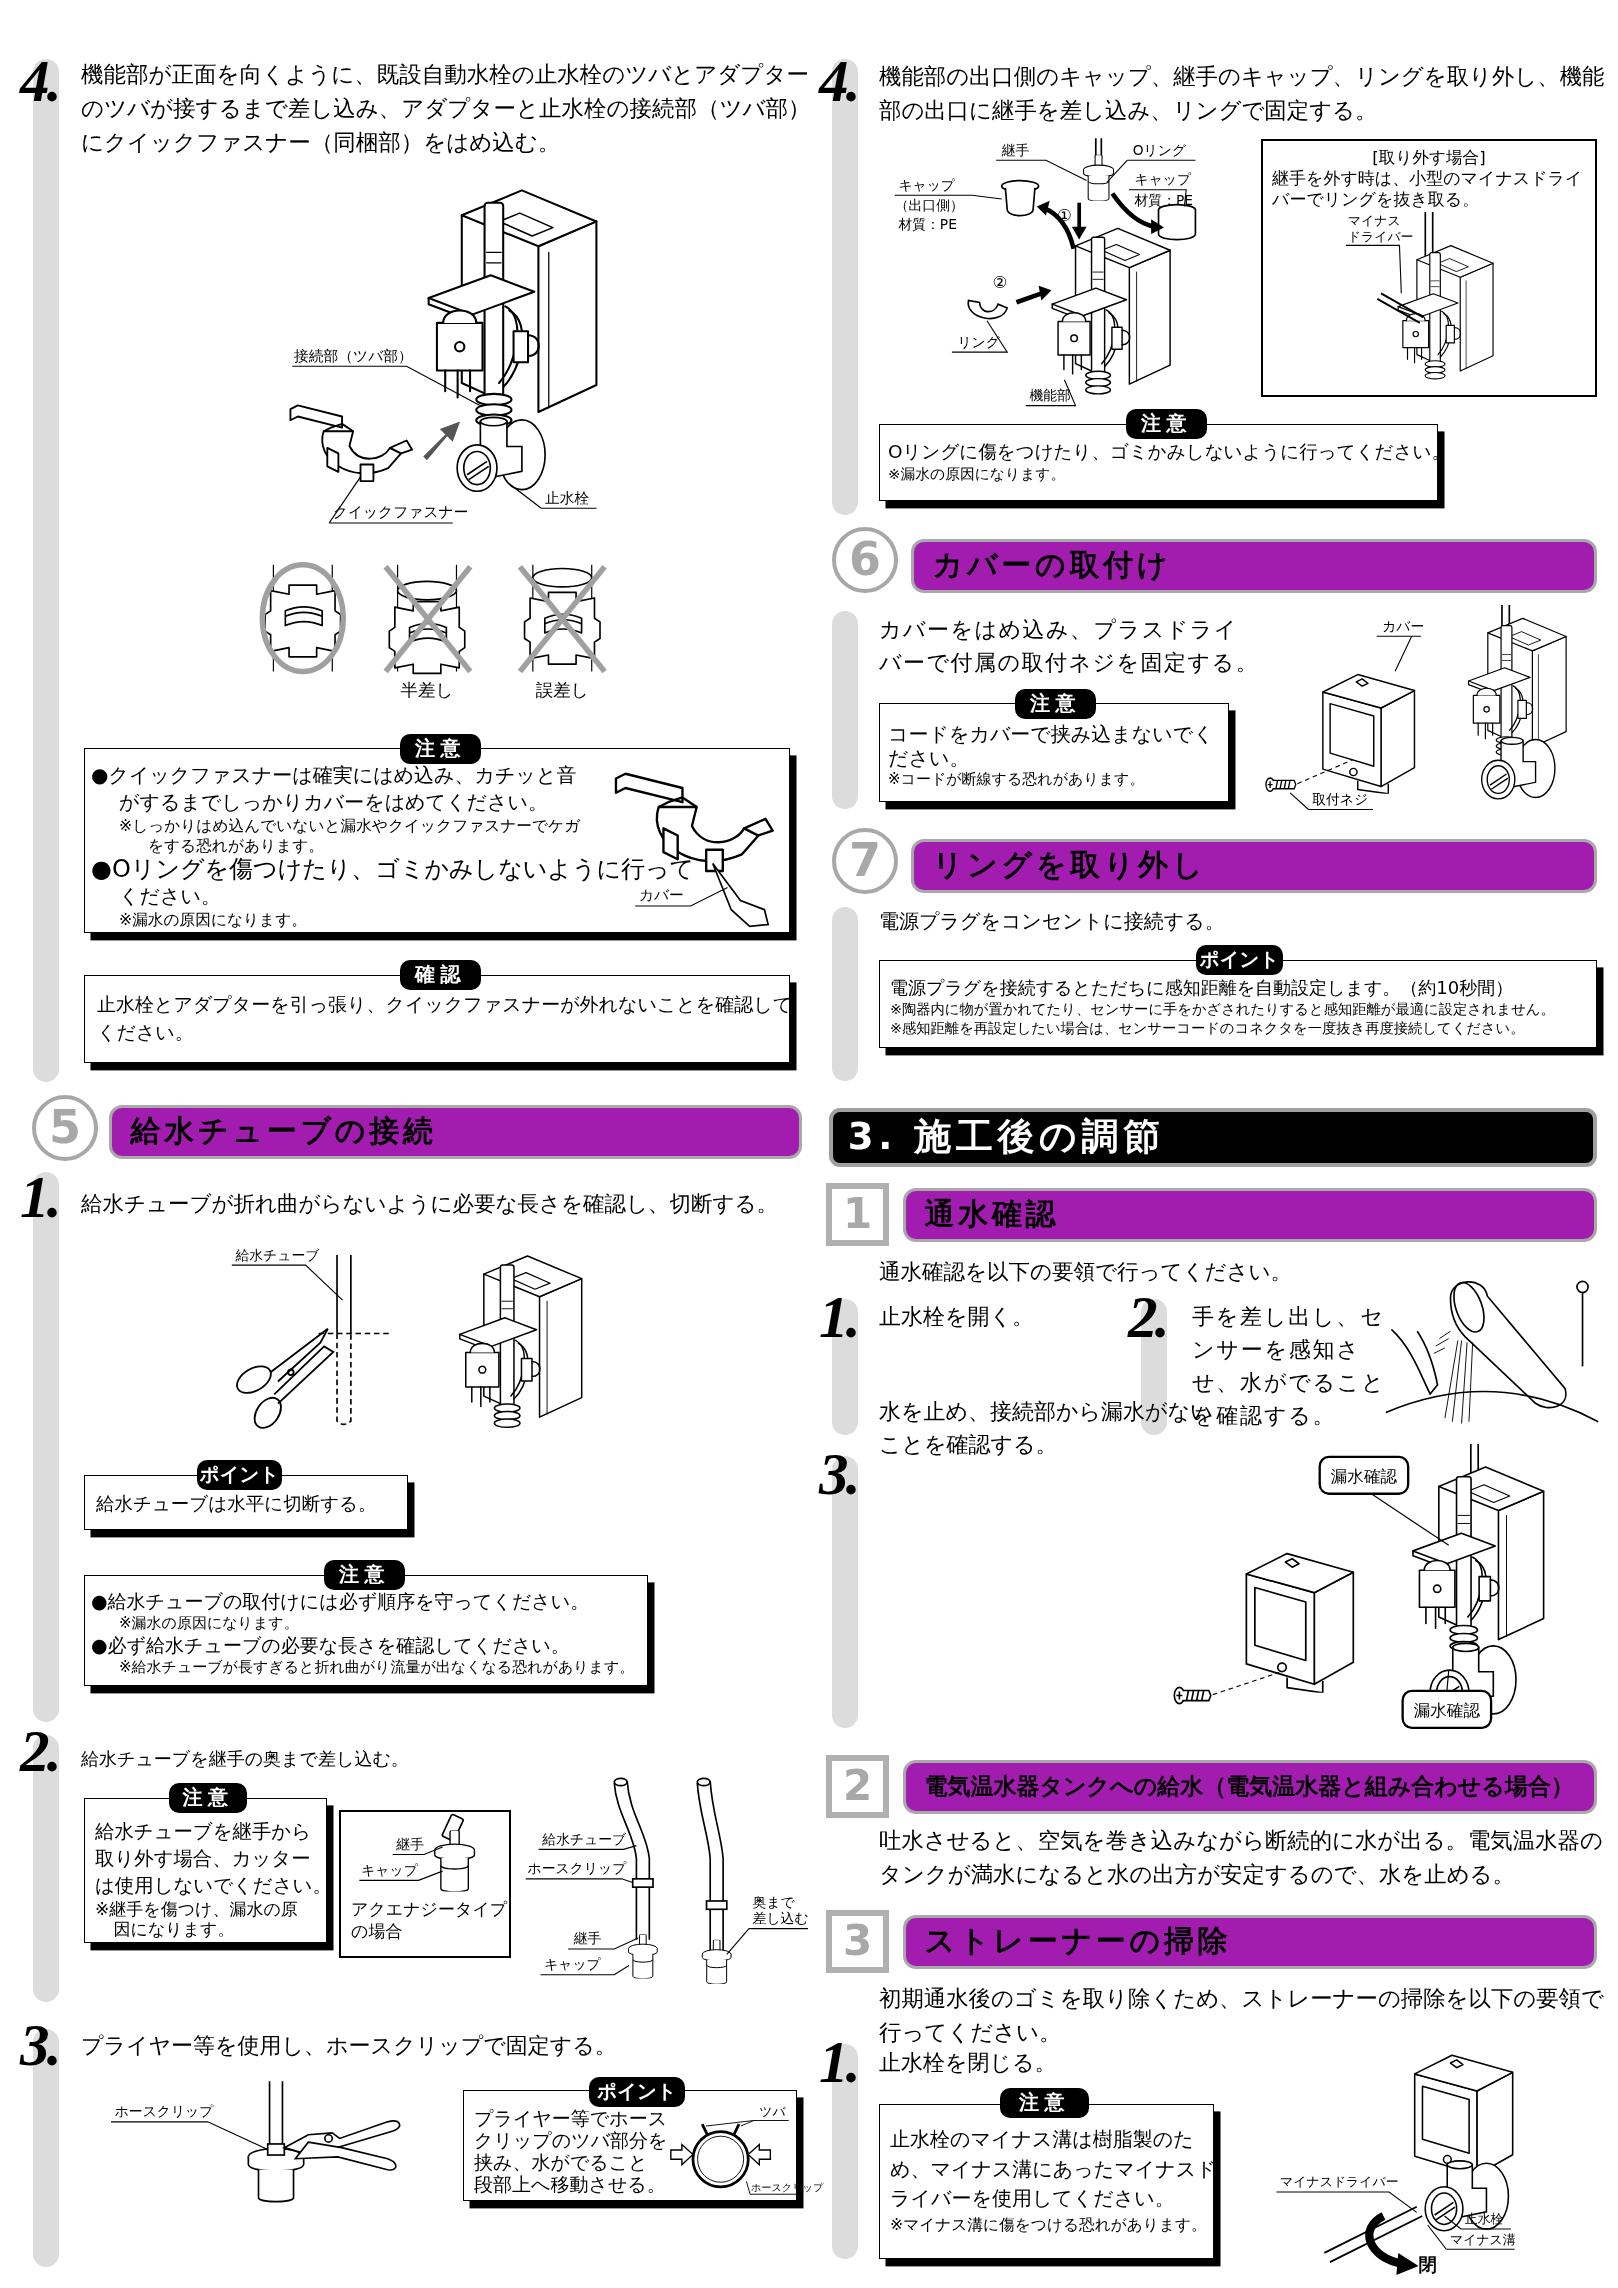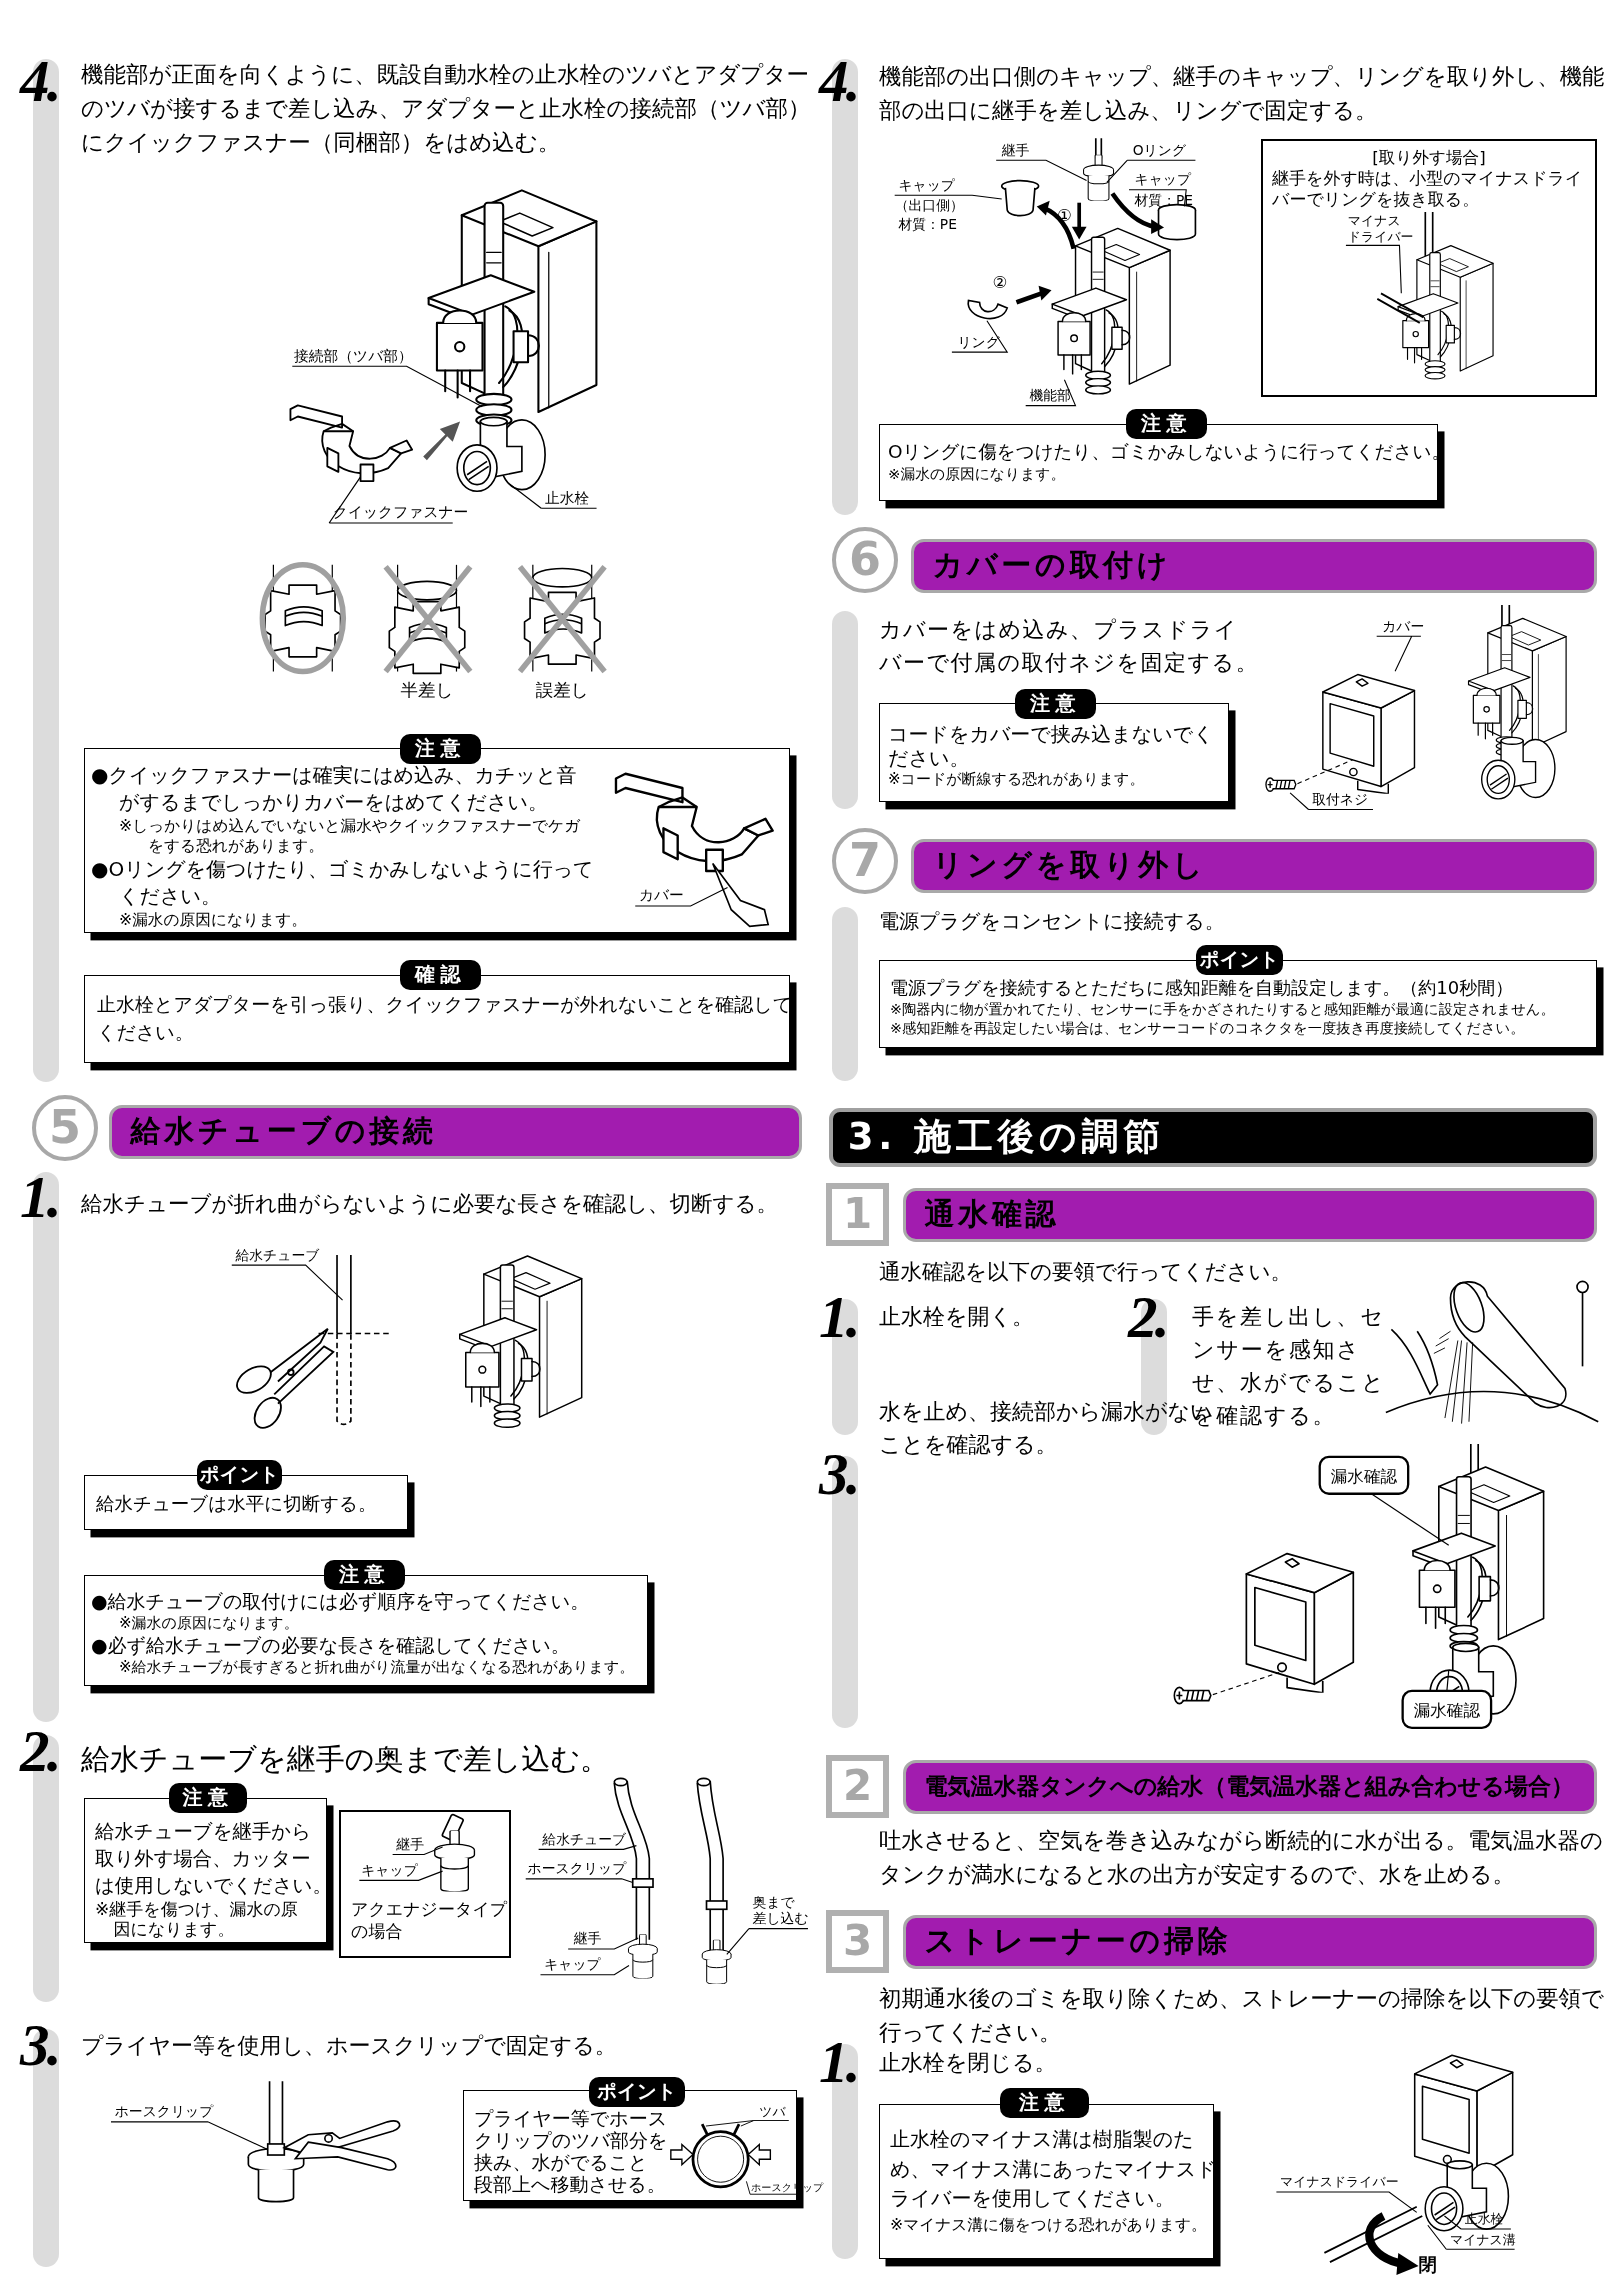--- a/index.html
+++ b/index.html
@@ -158,21 +158,21 @@
   <text x="344" y="145" text-anchor="middle" style="font-size:19px">誤差し</text>
 </svg>
 
 <div class="lbl" style="left:400px;top:734px;width:81px">注意</div>
 <div class="box" style="left:84px;top:748px;width:706px;height:185px"></div>
 <div class="a" style="left:91px;top:762px;white-space:nowrap;z-index:2">
   <div class="bold" style="font-size:20px;line-height:27px">●クイックファスナーは確実にはめ込み、カチッと音</div>
   <div class="bold ind" style="font-size:20px;line-height:27px">がするまでしっかりカバーをはめてください。</div>
   <div class="ind" style="font-size:15.7px;line-height:20px">※しっかりはめ込んでいないと漏水やクイックファスナーでケガ</div>
   <div style="font-size:15.7px;line-height:20px;padding-left:57px">をする恐れがあります。</div>
-  <div class="bold" style="font-size:20px;line-height:27px">●Oリングを傷つけたり、ゴミかみしないように行って</div>
+  <div class="bold" style="font-size:24px;line-height:27px">●Oリングを傷つけたり、ゴミかみしないように行って</div>
   <div class="bold ind" style="font-size:20px;line-height:27px">ください。</div>
   <div class="ind" style="font-size:15.7px;line-height:20px">※漏水の原因になります。</div>
 </div>
 <svg class="fig" style="left:602px;top:762px;z-index:2" width="180" height="168" viewBox="0 0 195 182">
   <use href="#sym-fastener" x="10" y="8" width="180" height="120"></use>
   <path d="M120 110 L150 150 L176 160 L180 176 L160 178 L140 160 Z" fill="#fff" stroke="#000" stroke-width="1.8"></path>
   <path d="M36 156 L96 156 L136 136" fill="none" stroke="#000" stroke-width="1.2"></path>
   <text x="40" y="150">カバー</text>
 </svg>
 
@@ -218,21 +218,21 @@
 <div class="box" style="left:84px;top:1575px;width:564px;height:111px"></div>
 <div class="a" style="left:91px;top:1589px;white-space:nowrap;z-index:2">
   <div class="bold" style="font-size:19px;line-height:25px">●給水チューブの取付けには必ず順序を守ってください。</div>
   <div class="ind" style="font-size:15px;line-height:19.4px">※漏水の原因になります。</div>
   <div class="bold" style="font-size:19px;line-height:25px">●必ず給水チューブの必要な長さを確認してください。</div>
   <div class="ind" style="font-size:15px;line-height:19.4px">※給水チューブが長すぎると折れ曲がり流量が出なくなる恐れがあります。</div>
 </div>
 
 <div class="bar" style="left:33px;top:1735px;height:267px"></div>
 <div class="num" style="left:20px;top:1722px">2.</div>
-<div class="tx" style="left:81px;top:1742px;font-size:29px">給水チューブを継手の奥まで差し込む。</div>
+<div class="tx" style="left:81px;top:1742px;font-size:18px">給水チューブを継手の奥まで差し込む。</div>
 
 <div class="lbl" style="left:169px;top:1783px;width:78px">注意</div>
 <div class="box" style="left:84px;top:1798px;width:243px;height:145px"></div>
 <div class="a" style="left:95px;top:1818px;white-space:nowrap;z-index:2">
   <div class="bold" style="font-size:19.4px;line-height:27px">給水チューブを継手から</div>
   <div class="bold" style="font-size:19.4px;line-height:27px">取り外す場合、カッター</div>
   <div class="bold" style="font-size:19.4px;line-height:27px">は使用しないでください。</div>
   <div style="font-size:17px;line-height:20px">※継手を傷つけ、漏水の原</div>
   <div style="font-size:17px;line-height:20px;padding-left:18.5px">因になります。</div>
 </div>

